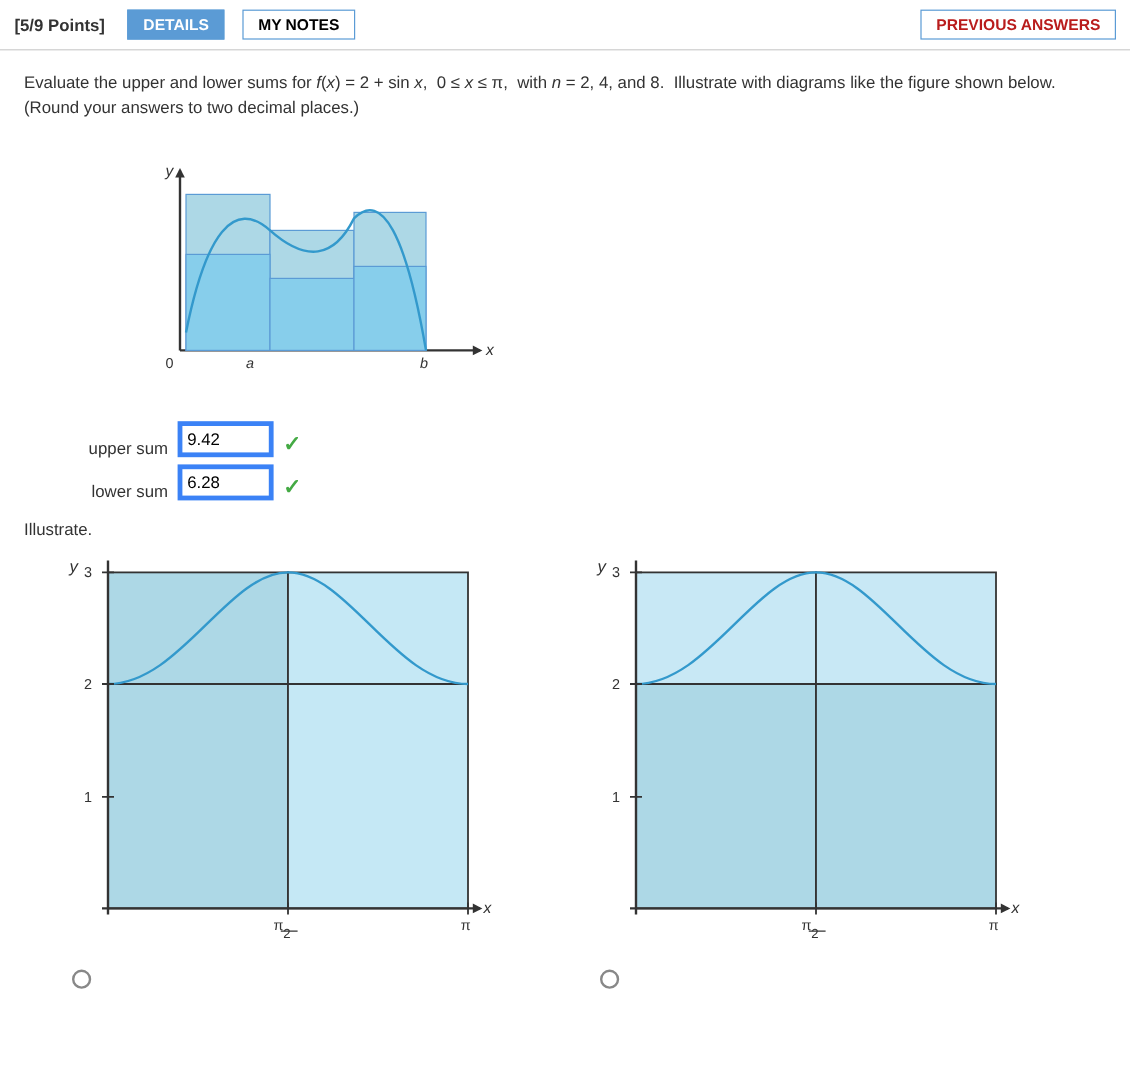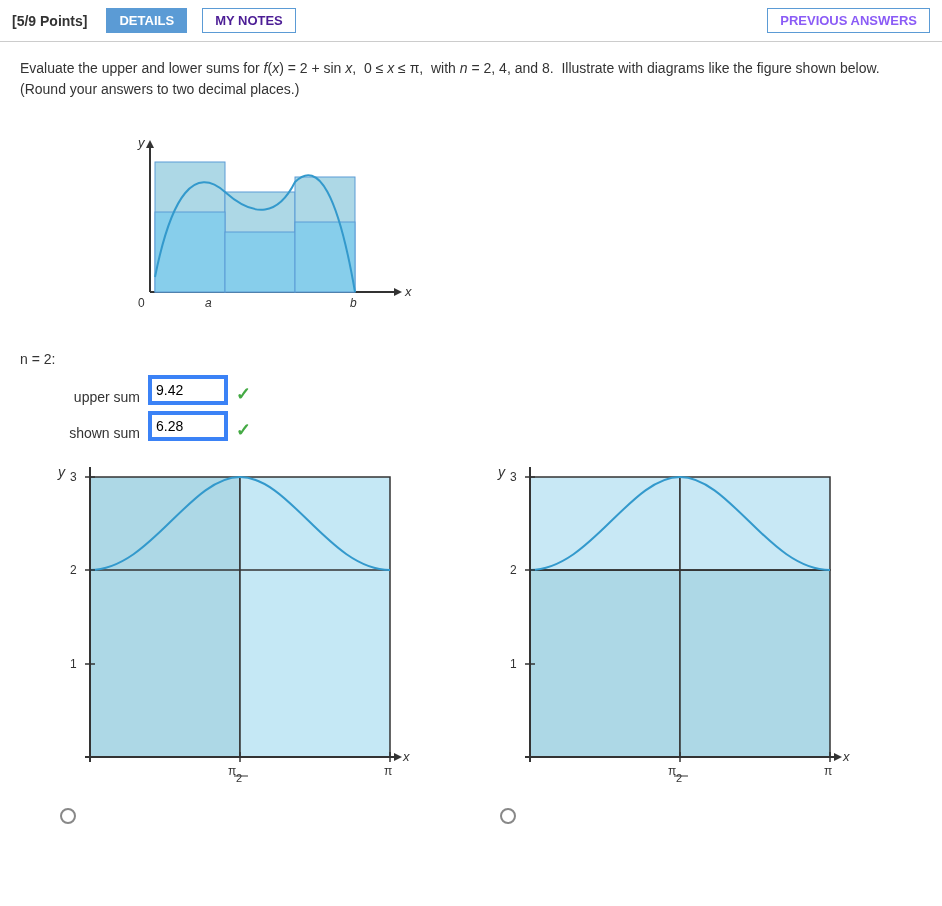--- a/index.html
+++ b/index.html
@@ -9,32 +9,32 @@
       display: flex;
       align-items: center;
       padding: 8px 12px;
       border-bottom: 1px solid #ccc;
       gap: 15px;
     }
     .points-label { font-weight: bold; font-size: 14px; margin-right: 4px; }
     .tab-btn {
       border: 1px solid #5b9bd5;
       background: #fff;
-      color: #4c1d95;
+      color: #000000;
       padding: 4px 12px;
       cursor: pointer;
       font-size: 13px;
       font-weight: bold;
     }
     .tab-btn.active { background: #5b9bd5; color: #fff; text-align: center; }
     .prev-answers {
       margin-left: auto;
       border: 1px solid #5b9bd5;
       background: #fff;
-      color: #8b5cf6;
+      color: #b91c1c;
       padding: 4px 12px;
       cursor: pointer;
       font-size: 13px;
       font-weight: bold;
     }
 
     .main-content { padding: 16px 20px; }
 
     .problem-text { font-size: 14px; line-height: 1.5; margin-bottom: 32px; max-width: 860px; }
 
@@ -114,36 +114,36 @@
 
       <rect x="125" y="100" width="70" height="60" fill="#87ceeb" stroke="#5b9bd5" stroke-width="1"></rect>
 
       <rect x="195" y="90" width="60" height="70" fill="#87ceeb" stroke="#5b9bd5" stroke-width="1"></rect>
 
       <path d="M55,145 Q80,20 125,60 Q170,100 195,50 Q230,15 255,160" fill="none" stroke="#3399cc" stroke-width="2"></path>
     </svg>
   </div>
 
   <div>
-    <div class="n-label">n = 2:</div>
 
     <div class="sum-row">
       <span class="sum-label">upper sum</span>
       <input class="sum-input" type="text" value="9.42" style="">
       <span class="check-icon">✓</span>
     </div>
 
     <div class="sum-row">
-      <span class="sum-label">shown sum</span>
+      <span class="sum-label">lower sum</span>
       <input class="sum-input" type="text" value="6.28" style="">
       <span class="check-icon">✓</span>
     </div>
   </div>
 
   <div style="margin-top: 16px;">
+    <div class="illustrate-label">Illustrate.</div>
 
     <div class="graphs-row">
 
       <div style="position:relative;">
         <svg width="380" height="340">
 
           <text x="18" y="20" font-size="14" font-style="italic" fill="#333">y</text>
 
           <rect x="50" y="20" width="150" height="280" fill="#add8e6" stroke="#333" stroke-width="1.5"></rect>
 

